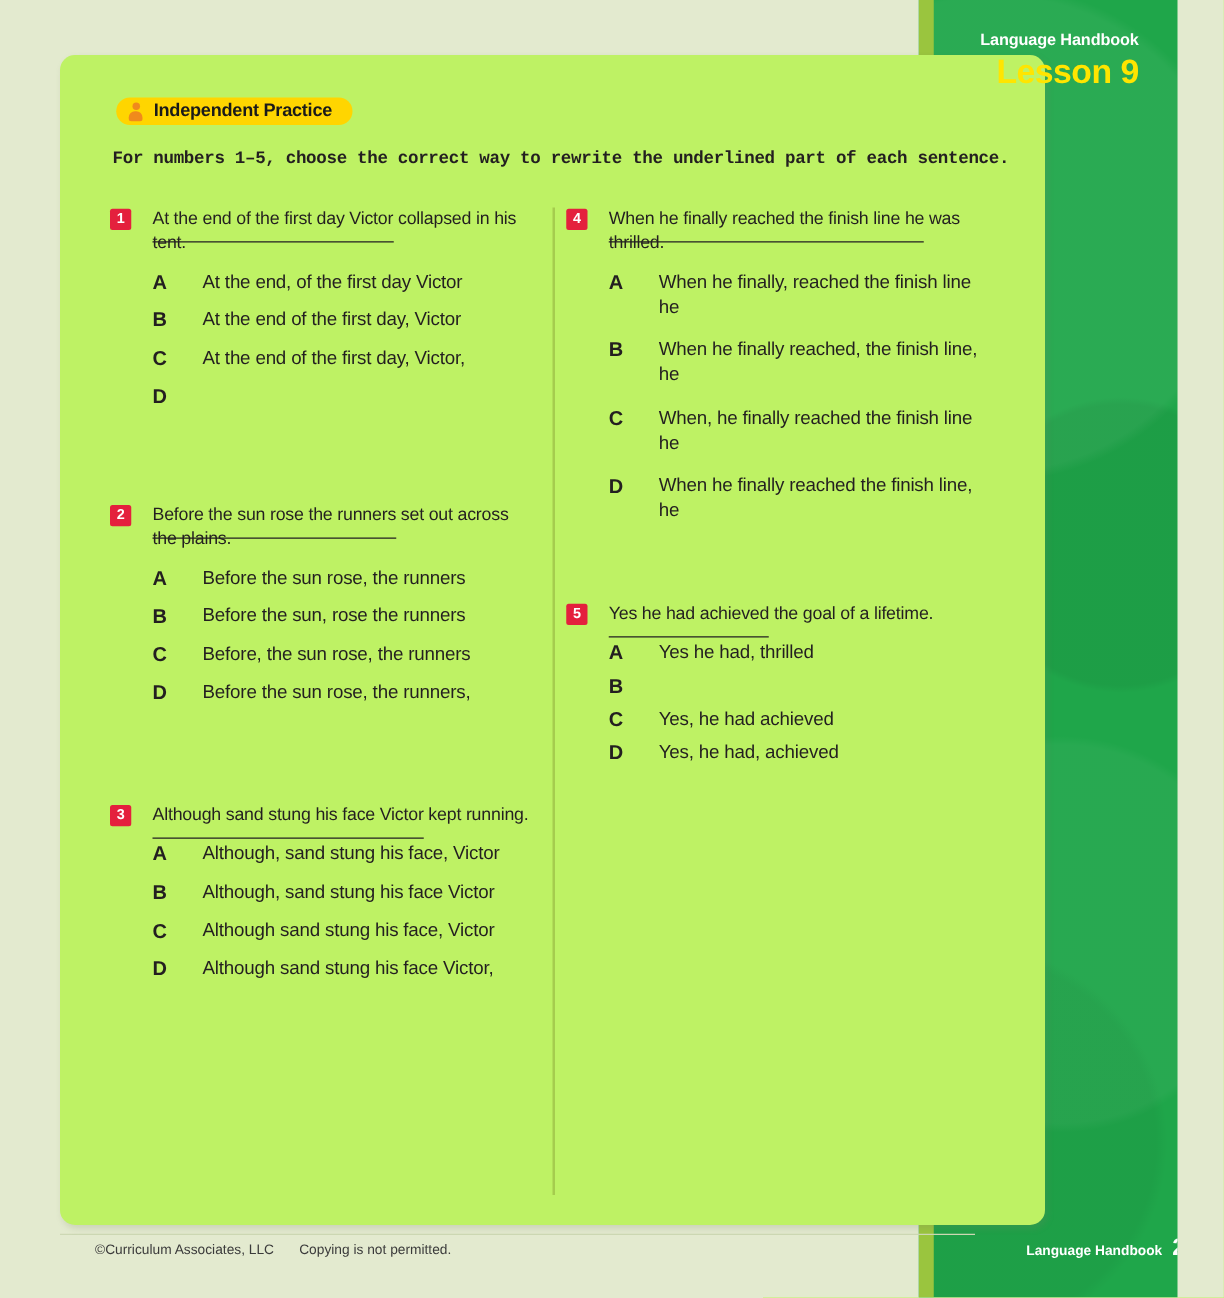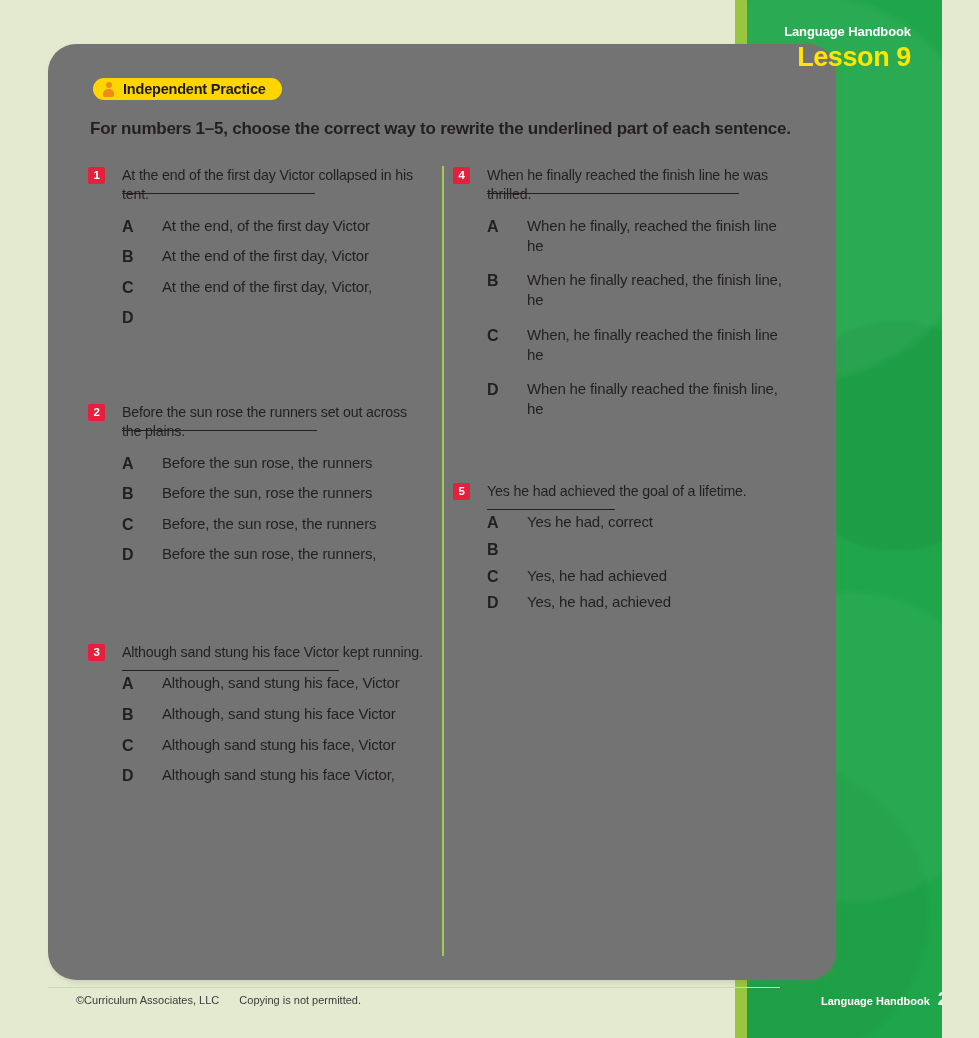--- a/index.html
+++ b/index.html
@@ -86,22 +86,22 @@
     font-weight: bold;
   }
 
   
   #card {
     position: absolute;
     left: 48px;
     top: 44px;
     width: 788px;
     height: 936px;
-    background: #737373;
-    border-radius: 28px;
+    background: #bef264;
+    border-radius: 12px;
     box-shadow: 2px 3px 5px rgba(120,130,100,.20);
     z-index: 3;
     overflow: hidden;
   }
 
   
   .badge {
     position: absolute;
     left: 45px;
     top: 34px;
@@ -143,25 +143,26 @@
     color: #1a1a1a;
     letter-spacing: -0.2px;
     white-space: nowrap;
   }
 
   
   .directions {
     position: absolute;
     left: 42px;
     top: 75px;
-    font-size: 17px;
+    font-size: 14px;
     font-weight: bold;
     color: #231f20;
     letter-spacing: -0.25px;
     white-space: nowrap;
+    font-family: Liberation Mono, monospace;
   }
 
   
   #columns {
     position: absolute;
     left: 40px;
     top: 122px;
     width: 712px;
     height: 790px;
   }
@@ -375,21 +376,21 @@
               <span class="opt-letter">D</span>
               <span class="opt-text">When he finally reached the finish line, he</span>
             </div>
           </div>
         </div>
         <div class="question" style="top: 316px;">
           <div class="q-stem"><span class="q-num">5</span><u>Yes he had achieved</u><span> the goal of a lifetime.</span></div>
           <div class="options">
             <div class="option opt-tight">
               <span class="opt-letter">A</span>
-              <span class="opt-text">Yes he had, correct</span>
+              <span class="opt-text">Yes he had, thrilled</span>
             </div>
             <div class="option opt-tight">
               <span class="opt-letter">B</span>
             </div>
             <div class="option opt-tight">
               <span class="opt-letter">C</span>
               <span class="opt-text">Yes, he had achieved</span>
             </div>
             <div class="option opt-tight">
               <span class="opt-letter">D</span>

